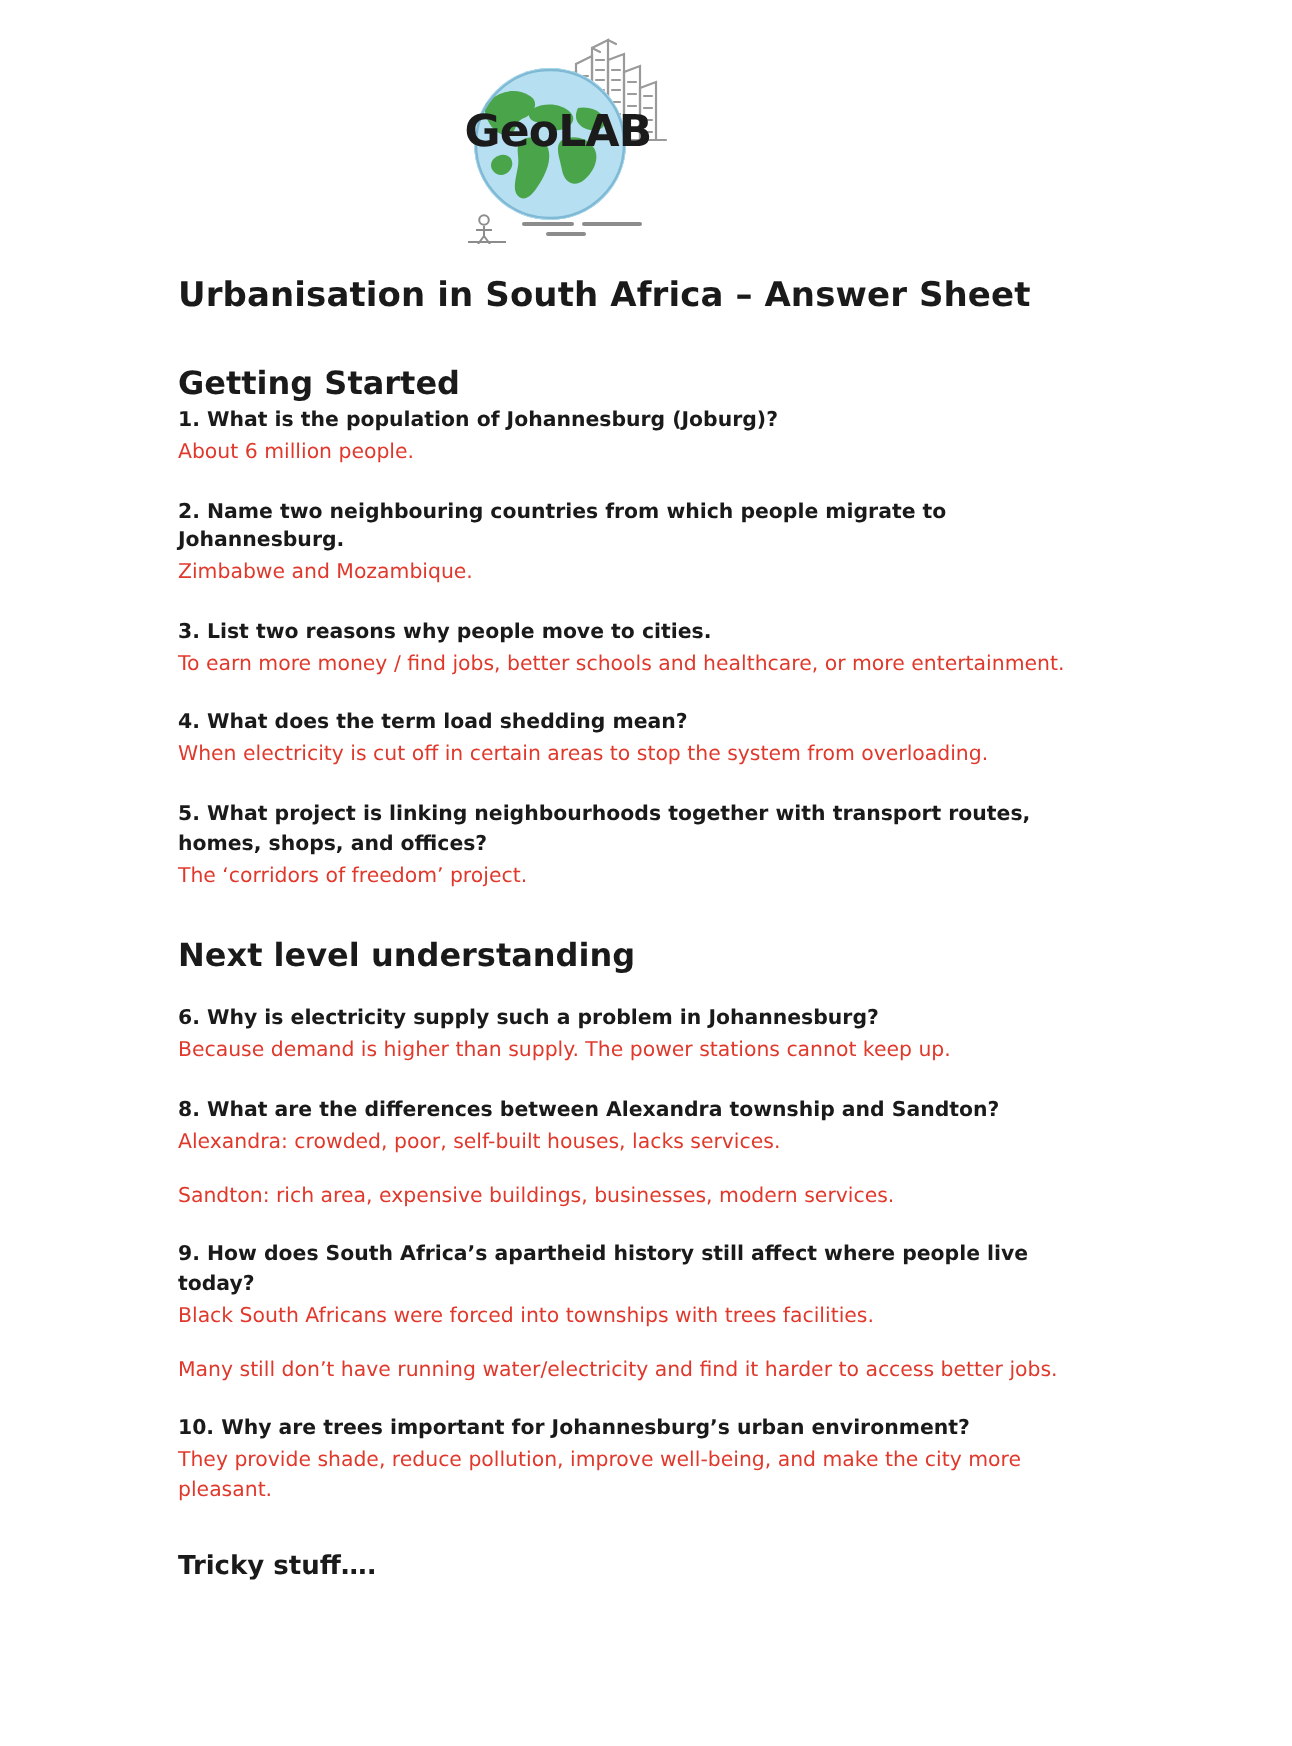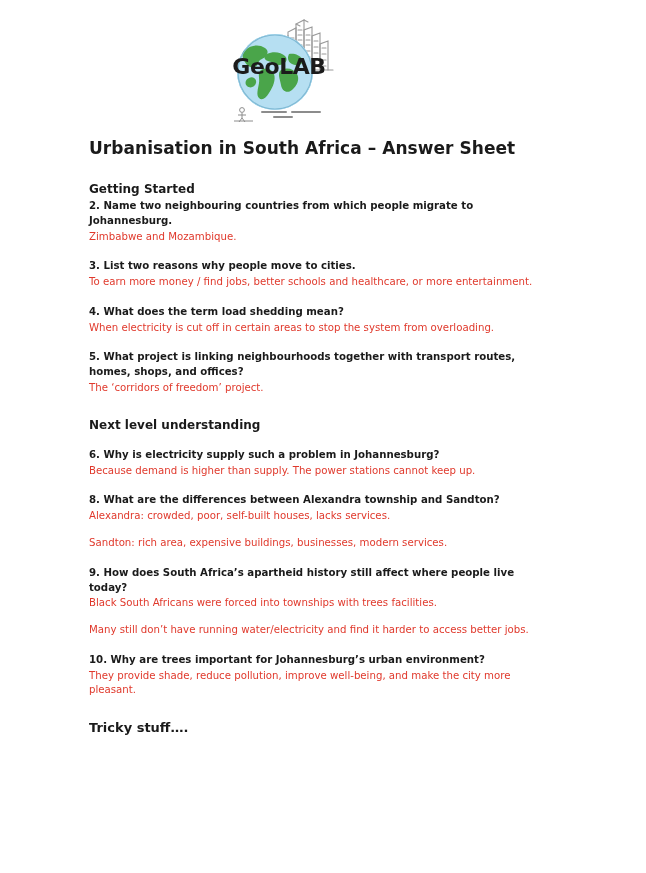--- a/index.html
+++ b/index.html
@@ -95,21 +95,21 @@
     font-family: "DejaVu Sans", sans-serif;
     font-weight: bold;
     font-size: 17px;
     color: #1a1a1a;
     margin: 0 0 24px 0;
     letter-spacing: 0.05px;
   }
   .section-heading {
     font-family: "DejaVu Sans", sans-serif;
     font-weight: bold;
-    font-size: 12px;
+    font-size: 16px;
     color: #1a1a1a;
     margin: 0 0 3px 0;
   }
   .section-heading.spaced-top {
     margin-top: 22px;
     margin-bottom: 16px;
   }
   .qa-block {
     margin-bottom: 15px;
   }
@@ -197,20 +197,24 @@
 
   </div>
 </div>
 
 <div class="doc">
 
   <h1 class="doc-title">Urbanisation in South Africa – Answer Sheet</h1>
 
   <h2 class="section-heading">Getting Started</h2>
 
+  <div class="qa-block">
+    <p class="question">1.  What is the population of Johannesburg (Joburg)?</p>
+    <p class="answer">About 6 million people.</p>
+  </div>
 
   <div class="qa-block">
     <p class="question">2.  Name two neighbouring countries from which people migrate to Johannesburg.</p>
     <p class="answer">Zimbabwe and Mozambique.</p>
   </div>
 
   <div class="qa-block">
     <p class="question">3.  List two reasons why people move to cities.</p>
     <p class="answer">To earn more money / find jobs, better schools and healthcare, or more entertainment.</p>
   </div>

